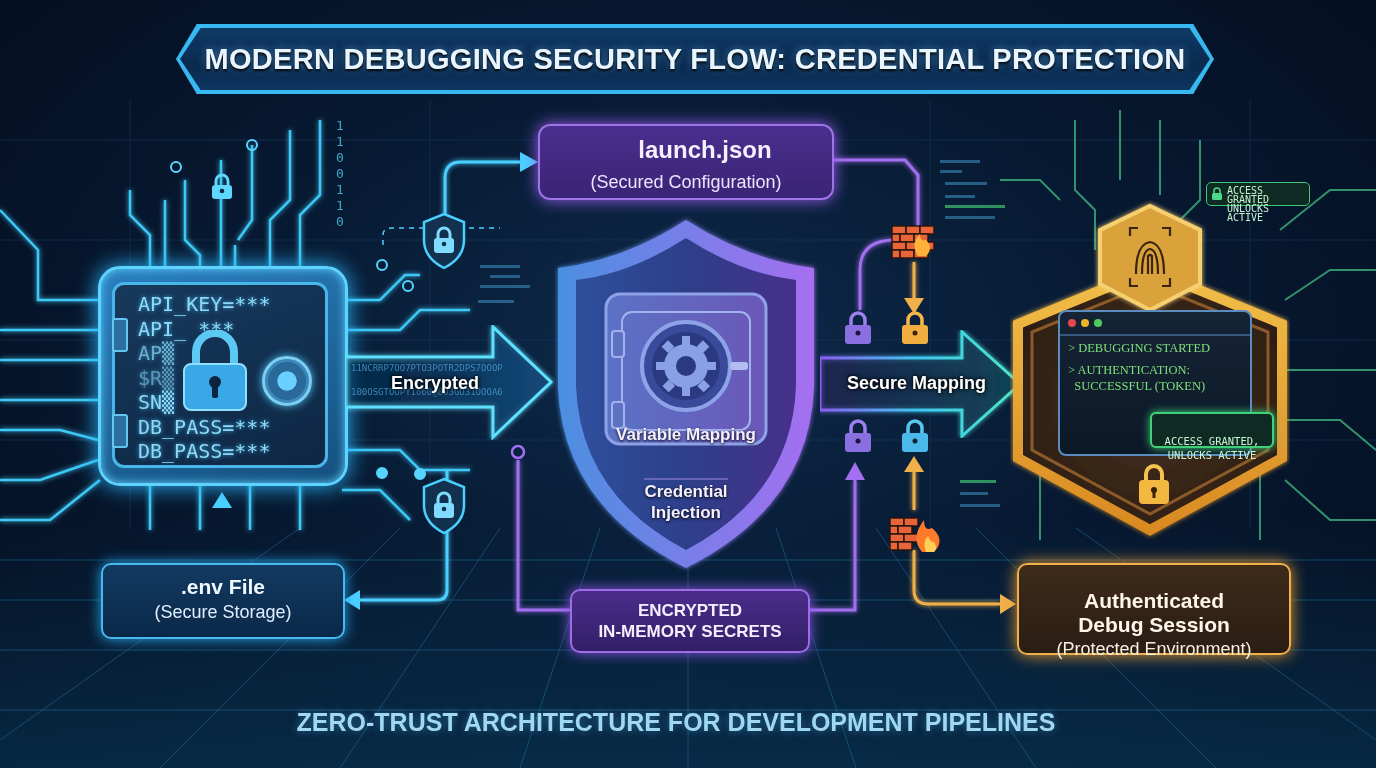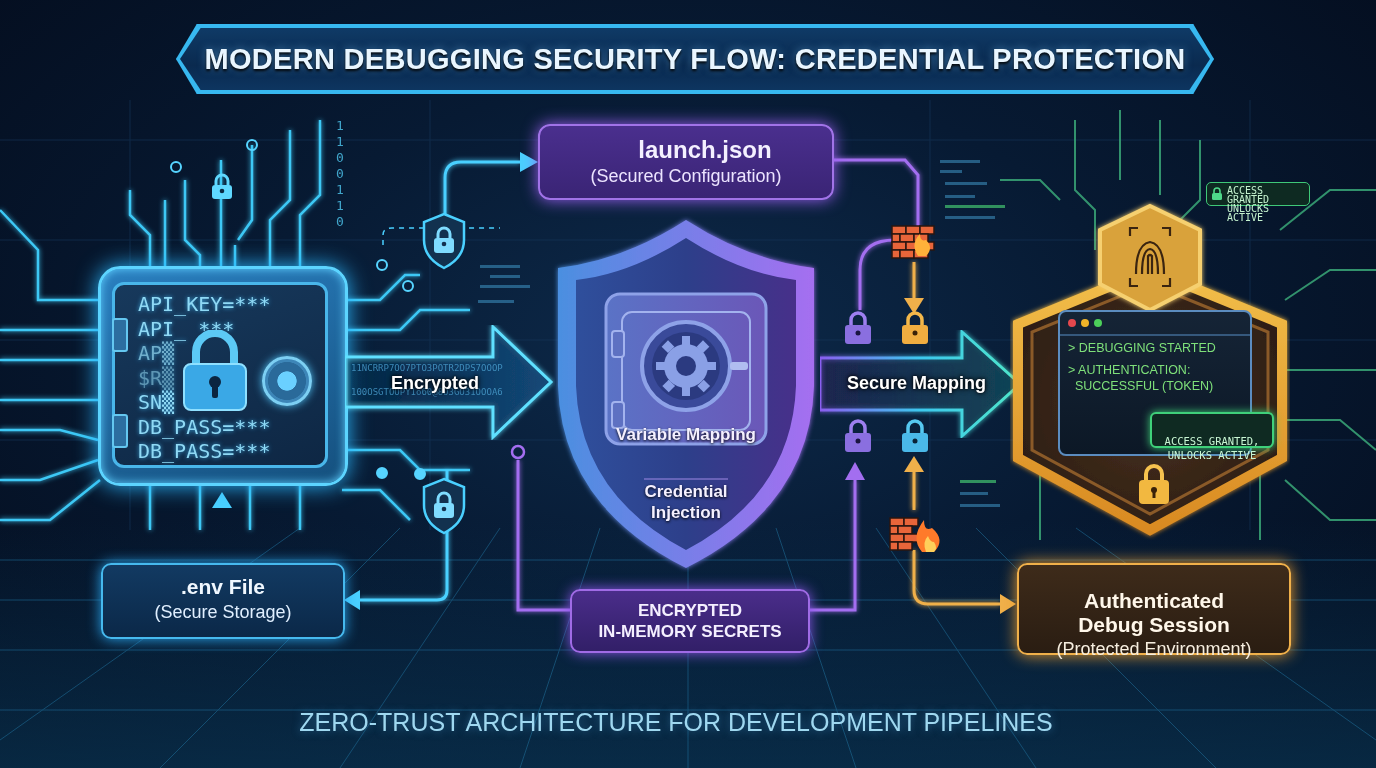--- a/index.html
+++ b/index.html
@@ -11,21 +11,21 @@
   
   .title-banner{left:180px;top:28px;width:1030px;height:62px;
     background:linear-gradient(180deg,#0f3a66 0%,#0a2a4f 60%,#0d3560 100%);
     clip-path:polygon(2% 0,98% 0,100% 50%,98% 100%,2% 100%,0 50%);
     display:flex;align-items:center;justify-content:center;}
   .title-border{left:176px;top:24px;width:1038px;height:70px;
     background:#37b8f0;clip-path:polygon(2% 0,98% 0,100% 50%,98% 100%,2% 100%,0 50%);
     box-shadow:0 0 20px #2aa8ff;}
   .title-text{font-weight:bold;font-size:29px;letter-spacing:0.3px;color:#e9f6ff;
     text-shadow:0 2px 3px #000, 0 0 8px rgba(120,200,255,0.5);}
-  .footer-text{left:0;width:1352px;top:708px;text-align:center;font-weight:normal;font-size:25px;
+  .footer-text{left:0;width:1352px;top:708px;text-align:center;font-weight:bold;font-size:25px;
     color:#9fd8f0;text-shadow:0 0 8px rgba(80,180,240,0.5);}
   
   .vault-outer{left:98px;top:266px;width:244px;height:214px;border-radius:22px;
     background:linear-gradient(160deg,#2a7fc0,#15507e);
     box-shadow:0 0 22px #2bb8ff, inset 0 0 10px #5fd0ff;border:3px solid #5cd4ff;}
   .vault-inner{left:112px;top:282px;width:210px;height:180px;border-radius:12px;
     background:linear-gradient(160deg,#17395c,#0e2744);border:3px solid #49b6ea;}
   .vault-lines{left:138px;top:292px;font-family:"DejaVu Sans Mono", monospace;font-size:20px;
     line-height:24.5px;color:#8fd9f5;text-shadow:0 0 4px #3fb0e8;}
   .hinge{width:12px;height:30px;border-radius:3px;background:#2c6ea0;border:2px solid #64c7f0;}
@@ -36,38 +36,38 @@
   
   .env-box{left:101px;top:563px;width:240px;height:72px;border-radius:10px;
     background:linear-gradient(180deg,#123a62,#0b2848);border:2px solid #46b9ee;
     box-shadow:0 0 14px #2aa6ef;text-align:center;}
   .env-title{font-weight:bold;font-size:21px;margin-top:10px;color:#f0f8ff;}
   .env-sub{font-size:18px;color:#e0efff;margin-top:3px;}
   .launch-box{left:538px;top:124px;width:292px;height:72px;border-radius:12px;
     background:linear-gradient(180deg,#4a2f8e,#3a2475);border:2px solid #a173e8;
     box-shadow:0 0 16px #9a5ef0;text-align:center;}
   .launch-title{font-weight:bold;font-size:24px;margin-top:10px;color:#f4f0ff;margin-left:38px;}
-  .launch-sub{font-size:18px;color:#ece4ff;margin-top:2px;}
+  .launch-sub{font-size:18px;color:#ece4ff;margin-top:8px;}
   .mem-box{left:570px;top:589px;width:236px;height:60px;border-radius:10px;
     background:linear-gradient(180deg,#4a2d8a,#321f68);border:2px solid #a06be6;
     box-shadow:0 0 14px #8b55e8;text-align:center;}
   .mem-line{font-weight:bold;font-size:17px;color:#f4efff;line-height:21px;}
   .auth-box{left:1017px;top:563px;width:270px;height:88px;border-radius:10px;
     background:linear-gradient(180deg,#3e2b1a,#2a1d12);border:2px solid #f0b04a;
     box-shadow:0 0 16px #e89b2e;text-align:center;}
   .auth-title{font-weight:bold;font-size:21px;color:#fff7ea;line-height:24px;margin-top:24px;}
   .auth-sub{font-size:18px;color:#f6eedf;margin-top:2px;}
   
   .arrow-label{font-weight:bold;font-size:18px;color:#ffffff;text-shadow:0 0 6px #000,0 0 3px #000;}
   
   .terminal{left:1058px;top:310px;width:190px;height:142px;border-radius:8px;
     background:linear-gradient(180deg,#152436,#0c1826);border:2px solid #5b8cbf;}
   .term-bar{height:22px;border-bottom:2px solid #35587c;display:flex;align-items:center;gap:5px;padding-left:8px;}
   .dot{width:8px;height:8px;border-radius:50%;}
-  .term-text{font-family:Liberation Sans, sans-serif;font-size:12.5px;color:#7ee07a;
+  .term-text{font-family:Liberation Serif, serif;font-size:12.5px;color:#7ee07a;
     line-height:16px;padding:4px 8px;}
   .access-badge{left:1150px;top:412px;width:124px;height:36px;border-radius:6px;
     background:#0f2a22;border:2px solid #3fd07a;box-shadow:0 0 8px #3fd07a;
     font-family:"DejaVu Sans Mono", monospace;font-size:10.5px;color:#c9f7d4;text-align:center;line-height:14px;padding-top:20px;box-sizing:border-box;}
   .access-badge-top{left:1206px;top:182px;width:104px;height:24px;border-radius:5px;
     background:#0e2a22;border:1.5px solid #3fc878;font-family:"DejaVu Sans Mono", monospace;
     font-size:10px;color:#c5f3cf;line-height:9px;padding:3px 0 0 20px;box-sizing:border-box;}
   .shield-label{width:240px;text-align:center;font-weight:bold;color:#f4f0ff;
     text-shadow:0 1px 3px #000;}
 </style>

